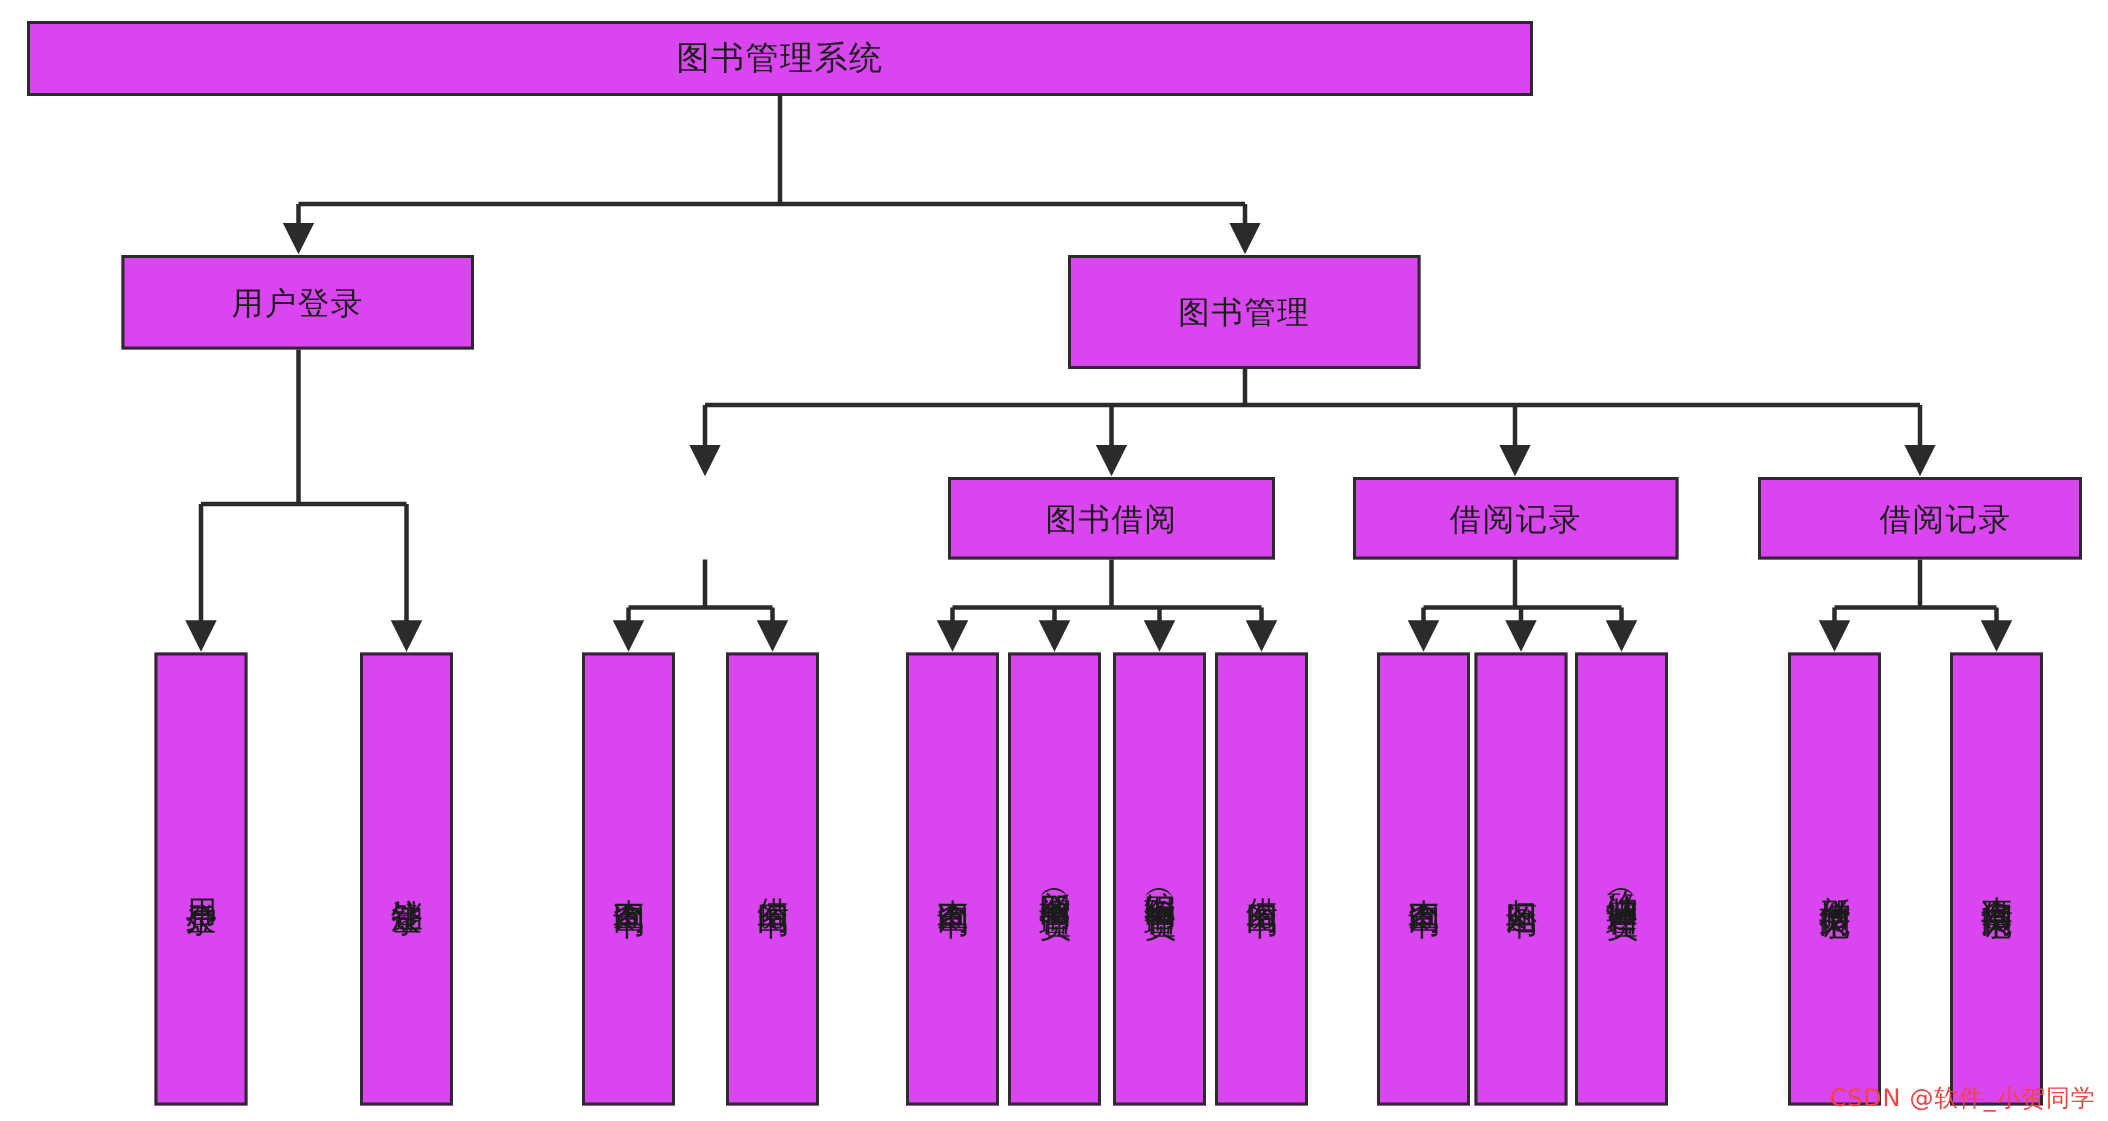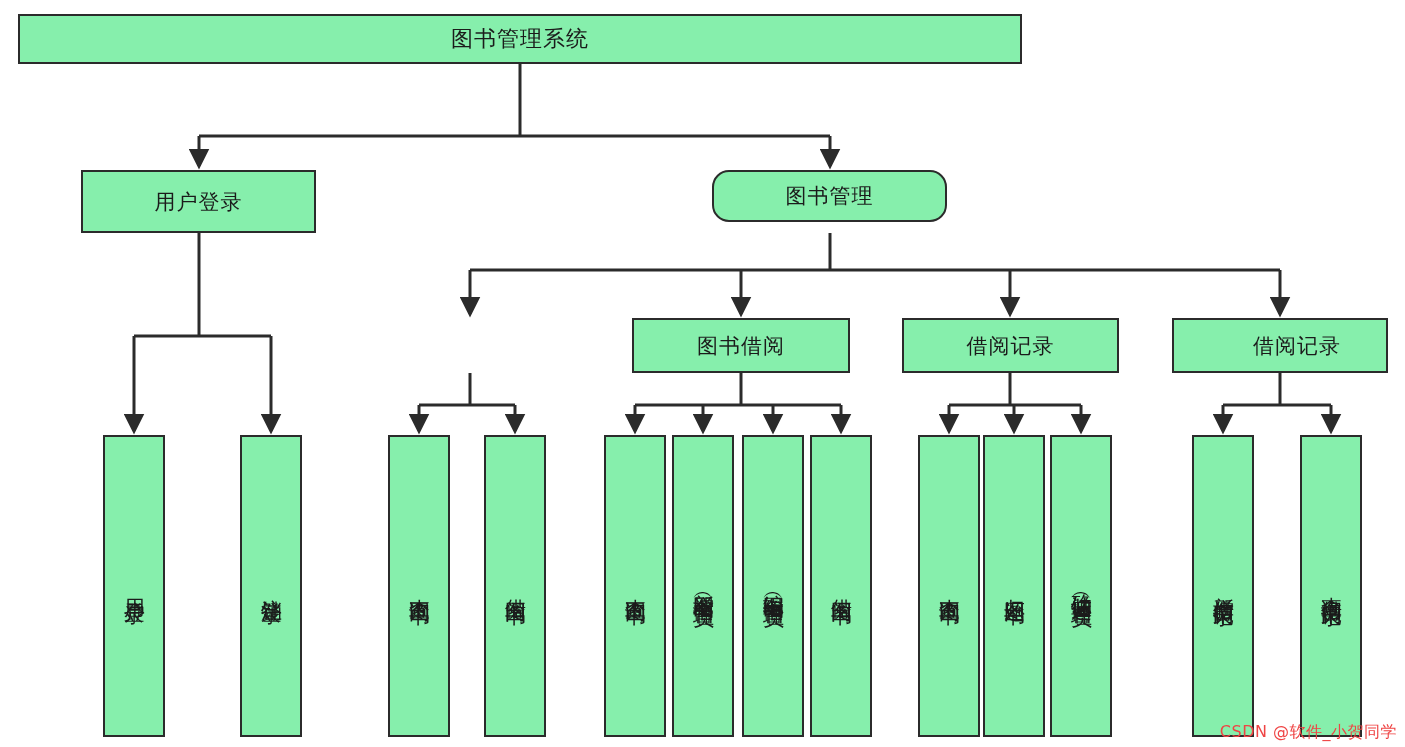--- a/index.html
+++ b/index.html
@@ -12,21 +12,21 @@
   }
   #diagram{position:relative;width:1405px;height:747px;}
 
   
   #edges{position:absolute;left:0;top:0;width:1405px;height:747px;pointer-events:none;}
 
   
   .node{
     position:absolute;
     box-sizing:border-box;
-    background:#86efac;
+    background:#d946ef;
     border:2px solid #2b2b2b;
     display:flex;
     align-items:center;
     justify-content:center;
     color:#1b1b1b;
   }
   .node.h-node{            
     font-size:21px;
     letter-spacing:1px;
   }
@@ -112,21 +112,21 @@
     </g>
   </svg>
 
   <div class="node h-node root" style="left:18px;top:14px;width:1004px;height:50px;">
     <span>图书管理系统</span>
   </div>
 
   <div class="node h-node" style="left:81px;top:170px;width:235px;height:63px;">
     <span>用户登录</span>
   </div>
-  <div class="node h-node" style="left:712px;top:170px;width:235px;height:52px;border-radius:17px;">
+  <div class="node h-node" style="left:712px;top:170px;width:235px;height:76px;">
     <span>图书管理</span>
   </div>
 
   <div class="node h-node" style="left:632px;top:318px;width:218px;height:55px;">
     <span>图书借阅</span>
   </div>
   <div class="node h-node" style="left:902px;top:318px;width:217px;height:55px;">
     <span>借阅记录</span>
   </div>
   <div class="node h-node" style="left:1172px;top:318px;width:216px;height:55px;padding-left:34px;">

